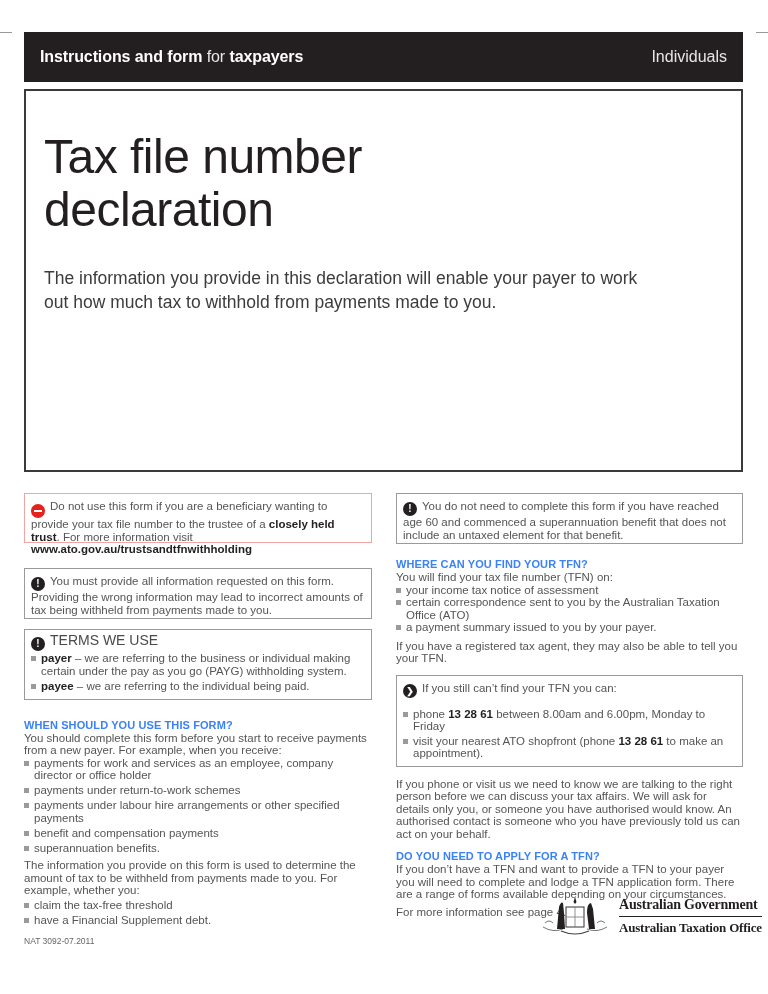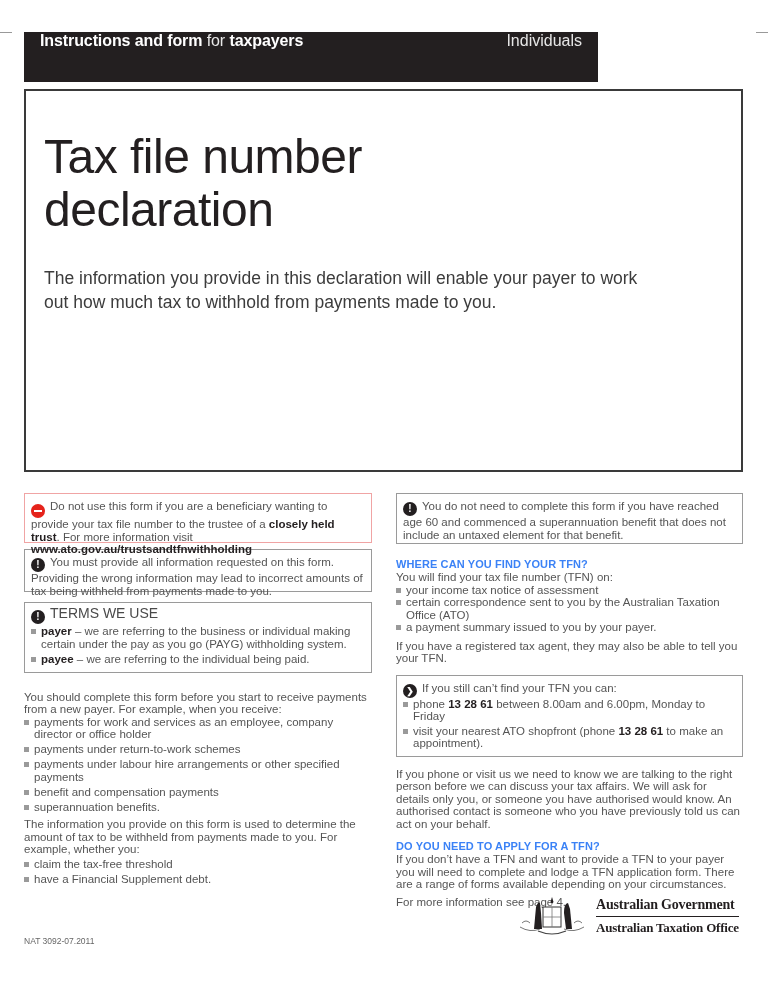--- a/index.html
+++ b/index.html
@@ -4,23 +4,23 @@
 <style>
   * { box-sizing: border-box; margin: 0; padding: 0; }
   html, body { width: 768px; height: 994px; background: #ffffff; overflow: hidden; }
   body { position: relative; font-family: "Liberation Sans", sans-serif; color: #4a4a4a; }
 
   .crop-mark { position: absolute; top: 32px; height: 1px; background: #999; }
   .crop-left { left: 0; width: 12px; }
   .crop-right { left: 756px; width: 12px; }
 
   .header-bar {
-    position: absolute; left: 24px; top: 32px; width: 574px; height: 50px;
+    position: absolute; left: 24px; top: 32px; width: 719px; height: 50px;
     background: #231f20; color: #ffffff;
-    display: flex; justify-content: space-between;
+    display: flex; align-items: center; justify-content: space-between;
     padding: 0 16px;
   }
   .header-left { font-size: 16px; letter-spacing: -0.1px; }
   .header-left b { font-weight: bold; }
   .header-left .light { font-weight: normal; color: #e8e8e8; }
   .header-right { font-size: 16px; color: #e6e6e6; }
 
   .title-box {
     position: absolute; left: 24px; top: 89px; width: 719px; height: 383px;
     border: 2px solid #3a3a3a;
@@ -65,21 +65,21 @@
   }
   ul.sq.spaced li { margin-bottom: 2.5px; }
 
   .section-h {
     font-size: 11px; font-weight: bold; color: #3b82f6; line-height: 14px; letter-spacing: 0.1px;
   }
   .para { font-size: 11.5px; line-height: 12.5px; color: #555; }
 
   .nat { position: absolute; left: 24px; top: 936px; font-size: 8.5px; color: #666; }
 
-  .logo { position: absolute; left: 516px; top: 893px; display: flex; align-items: center; }
+  .logo { position: absolute; left: 539px; top: 893px; display: flex; align-items: center; }
   .crest { width: 72px; height: 46px; margin-right: 8px; }
   .logo-text { display: flex; flex-direction: column; }
   .logo-line1 {
     font-family: "Liberation Serif", serif; font-weight: bold; font-size: 14px; color: #231f20;
     padding-bottom: 3px; border-bottom: 1px solid #231f20; letter-spacing: -0.2px;
   }
   .logo-line2 {
     font-family: "Liberation Serif", serif; font-weight: bold; font-size: 13px; color: #231f20;
     padding-top: 3px; letter-spacing: -0.2px;
   }
@@ -105,35 +105,36 @@
     <span>declaration</span>
   </h1>
   <p class="subtitle">The information you provide in this declaration will enable your payer to work out how much tax to withhold from payments made to you.</p>
 </div>
 
 <div class="col-left">
   <div class="note-box red" style="height:50px;">
     <span class="icon stop"></span><span>Do not use this form if you are a beneficiary wanting to provide your tax file number to the trustee of a </span><b>closely held trust</b><span>. For more information visit </span><b>www.ato.gov.au/trustsandtfnwithholding</b>
   </div>
 
-  <div class="note-box" style="margin-top:6px;height:43px;">
+  <div class="note-box" style="margin-top:25px;height:51px;">
     <span class="icon excl">!</span><span>You must provide all information requested on this form. Providing the wrong information may lead to incorrect amounts of tax being withheld from payments made to you.</span>
   </div>
 
   <div class="note-box" style="margin-top:10px;padding-top:4px;">
     <div class="terms-title">
       <span class="icon excl">!</span><span>TERMS WE USE</span>
     </div>
     <ul class="sq" style="margin-top:1px;">
       <li><b>payer</b><span> – we are referring to the business or individual making certain under the pay as you go (PAYG) withholding system.</span></li>
       <li style="margin-top:3px;"><b>payee</b><span> – we are referring to the individual being paid.</span></li>
     </ul>
   </div>
 
   <div style="margin-top:18px;">
+    <div class="section-h">WHEN SHOULD YOU USE THIS FORM?</div>
     <p class="para">You should complete this form before you start to receive payments from a new payer. For example, when you receive:</p>
     <ul class="sq spaced para">
       <li>payments for work and services as an employee, company director or office holder</li>
       <li>payments under return-to-work schemes</li>
       <li>payments under labour hire arrangements or other specified payments</li>
       <li>benefit and compensation payments</li>
       <li>superannuation benefits.</li>
     </ul>
     <p class="para" style="margin-top:5px;">The information you provide on this form is used to determine the amount of tax to be withheld from payments made to you. For example, whether you:</p>
     <ul class="sq spaced para" style="margin-top:2px;">
@@ -156,21 +157,21 @@
       <li>certain correspondence sent to you by the Australian Taxation Office (ATO)</li>
       <li>a payment summary issued to you by your payer.</li>
     </ul>
     <p class="para" style="margin-top:6px;">If you have a registered tax agent, they may also be able to tell you your TFN.</p>
   </div>
 
   <div class="note-box" style="margin-top:10px;">
     <div>
       <span class="icon arrow">❯</span><span>If you still can’t find your TFN you can:</span>
     </div>
-    <ul class="sq" style="margin-top:0;">
+    <ul class="sq" style="margin-top:10px;">
       <li><span>phone </span><b>13 28 61</b><span> between 8.00am and 6.00pm, Monday to Friday</span></li>
       <li style="margin-top:2px;"><span>visit your nearest ATO shopfront (phone </span><b>13 28 61</b><span> to make an appointment).</span></li>
     </ul>
   </div>
 
   <p class="para" style="margin-top:11px;">If you phone or visit us we need to know we are talking to the right person before we can discuss your tax affairs. We will ask for details only you, or someone you have authorised would know. An authorised contact is someone who you have previously told us can act on your behalf.</p>
 
   <div style="margin-top:9px;">
     <div class="section-h">DO YOU NEED TO APPLY FOR A TFN?</div>
     <p class="para">If you don’t have a TFN and want to provide a TFN to your payer you will need to complete and lodge a TFN application form. There are a range of forms available depending on your circumstances.</p>

